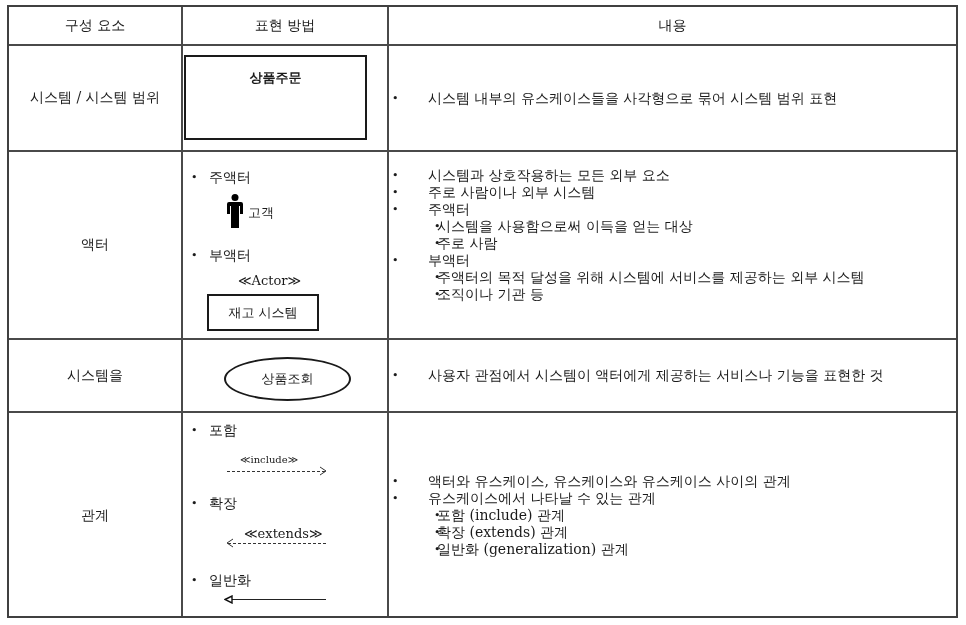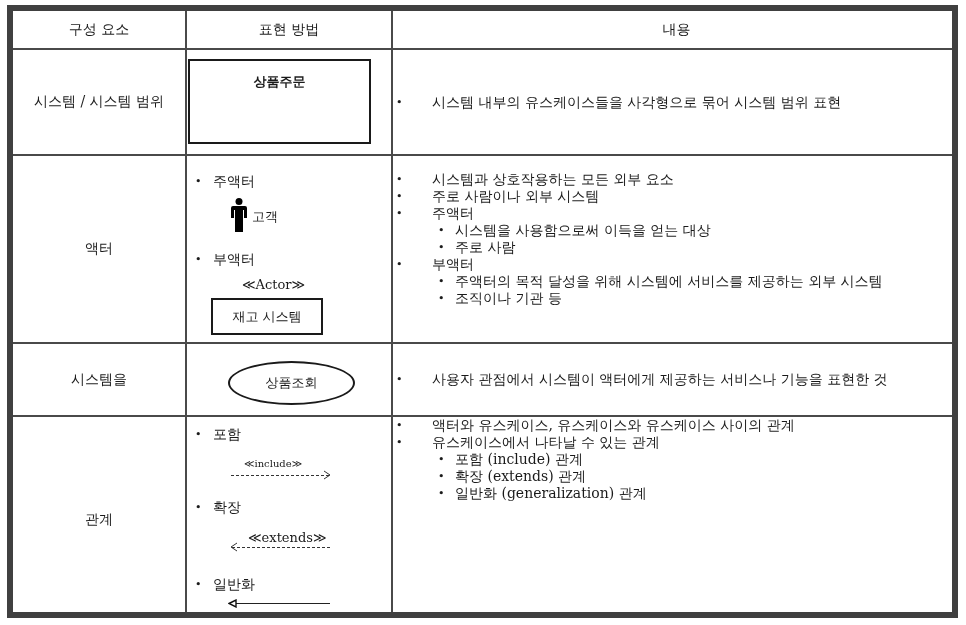--- a/index.html
+++ b/index.html
@@ -3,35 +3,35 @@
 <meta charset="utf-8">
 <style>
   html, body { margin: 0; padding: 0; background: #ffffff; }
   body {
     width: 966px; height: 625px; position: relative; overflow: hidden;
     font-family: "DejaVu Serif", "Liberation Serif", serif;
     color: #1a1a1a;
   }
   .tbl {
     position: absolute; left: 7px; top: 5px; width: 951px; height: 613px;
-    border: 6px solid #404040; box-sizing: border-box;
+    border: 2px solid #404040; box-sizing: border-box;
   }
   .hline { position: absolute; left: 0; width: 100%; height: 2px; background: #4a4a4a; }
   .vline { position: absolute; top: 0; height: 100%; width: 2px; background: #4a4a4a; }
   .cell {
     position: absolute; display: flex; align-items: center; justify-content: center;
     font-size: 14px; box-sizing: border-box;
   }
   .cell.left { justify-content: flex-start; align-items: flex-start; }
   .abs { position: absolute; white-space: nowrap; font-size: 14px; line-height: 17px; }
   .bul::before { content: "•"; position: absolute; margin-left: -18px; font-size: 11px; }
   ul.desc { list-style: none; margin: 0; padding: 0; font-size: 14px; line-height: 17px; }
   ul.desc li { position: relative; padding-left: 39px; white-space: nowrap; }
   ul.desc li::before { content: "•"; position: absolute; left: 3px; font-size: 11px; }
-  ul.desc li.sub { padding-left: 62px; }
+  ul.desc li.sub { padding-left: 48px; }
   ul.desc li.sub::before { left: 45px; }
   .sysbox { position: absolute; border: 2px solid #1a1a1a; box-sizing: border-box; }
   .sysbox span { display: block; text-align: center; font-weight: bold; font-size: 13px; margin-top: 12px; }
   .invbox {
     position: absolute; border: 2px solid #1a1a1a; box-sizing: border-box;
     display: flex; align-items: center; justify-content: center; font-size: 13px;
   }
   .ellipse {
     position: absolute; border: 2px solid #1a1a1a; border-radius: 50%; box-sizing: border-box;
     display: flex; align-items: center; justify-content: center; font-size: 13px;
@@ -110,21 +110,21 @@
   <svg style="position:absolute;left:217px;top:531px" width="8" height="10">
       <polyline points="7,1 1,5 7,9" fill="none" stroke="#333" stroke-width="1"></polyline>
     </svg>
 
   <div class="abs bul" style="left:200px;top:565px">일반화</div>
   <div class="solid" style="left:222px;top:592px;width:95px"></div>
   <svg style="position:absolute;left:215px;top:588px" width="9" height="9">
       <polygon points="1,4.5 8,1 8,8" fill="#fff" stroke="#111" stroke-width="1.4"></polygon>
     </svg>
 
-  <div class="cell left" style="left:380px;top:406px;width:567px;height:205px;">
+  <div class="cell left" style="left:380px;top:406px;width:567px;height:205px;align-items:center">
     <ul class="desc">
       <li>액터와 유스케이스, 유스케이스와 유스케이스 사이의 관계</li>
       <li>유스케이스에서 나타날 수 있는 관계</li>
       <li class="sub">포함 (include) 관계</li>
       <li class="sub">확장 (extends) 관계</li>
       <li class="sub">일반화 (generalization) 관계</li>
     </ul>
   </div>
 </div>
 

